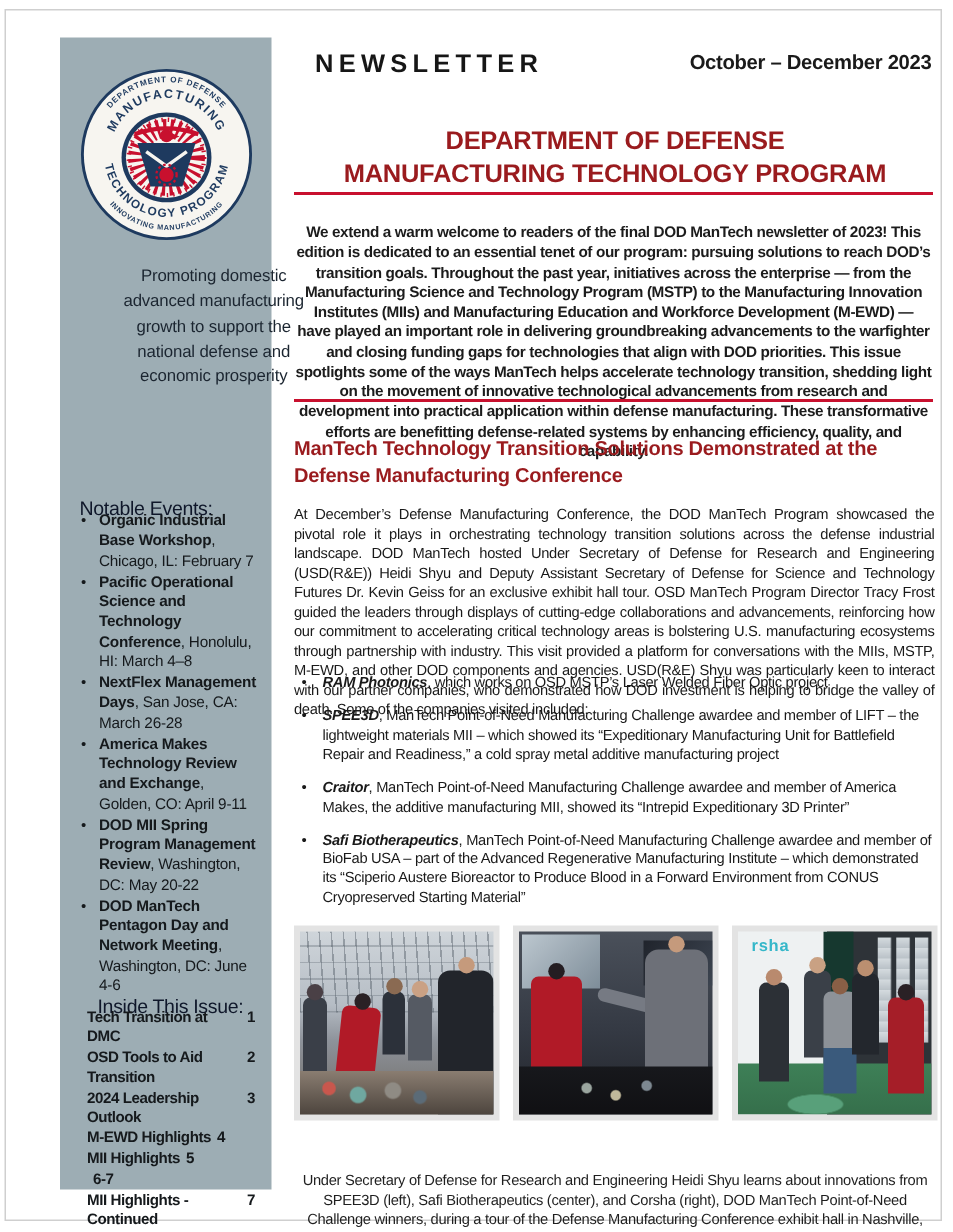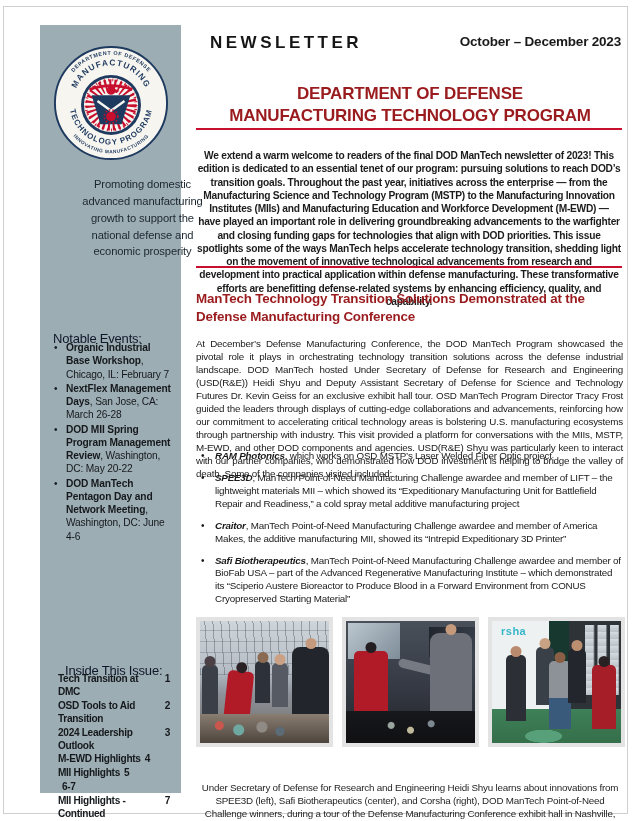--- a/index.html
+++ b/index.html
@@ -126,21 +126,23 @@
         <textPath href="#arcInnov" startOffset="50%" text-anchor="middle">INNOVATING MANUFACTURING</textPath>
       </text>
     </svg>
   </div>
 
   <p class="mission">Promoting domestic advanced manufacturing growth to support the national defense and economic prosperity</p>
 
   <h3 class="side-head events-head">Notable Events:</h3>
   <ul class="events">
     <li><span class="ev-name">Organic Industrial Base Workshop</span><span>, Chicago, IL: February 7</span></li>
+    <li><span class="ev-name">Pacific Operational Science and Technology Conference</span><span>, Honolulu, HI: March 4–8</span></li>
     <li><span class="ev-name">NextFlex Management Days</span><span>, San Jose, CA: March 26-28</span></li>
+    <li><span class="ev-name">America Makes Technology Review and Exchange</span><span>, Golden, CO: April 9-11</span></li>
     <li><span class="ev-name">DOD MII Spring Program Management Review</span><span>, Washington, DC: May 20-22</span></li>
     <li><span class="ev-name">DOD ManTech Pentagon Day and Network Meeting</span><span>, Washington, DC: June 4-6</span></li>
   </ul>
 
   <h3 class="side-head toc-head">Inside This Issue:</h3>
   <div class="toc">
     <div class="toc-row">
         <span>Tech Transition at DMC</span>
         <span class="toc-page">1</span>
       </div>

